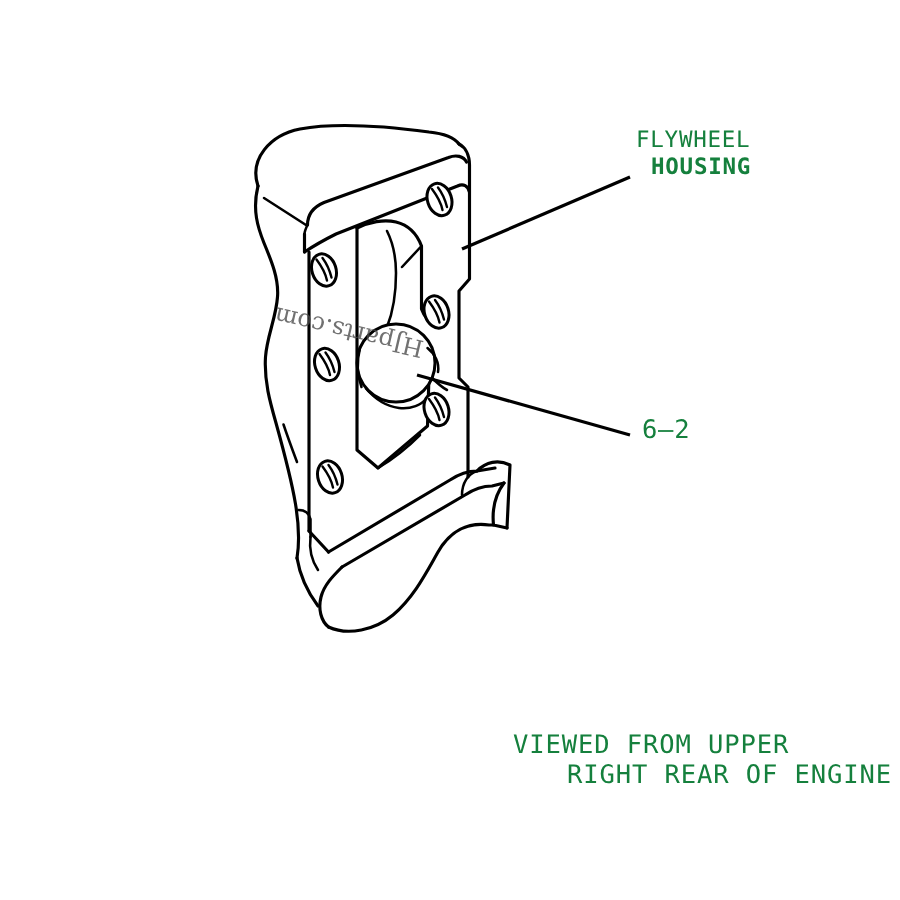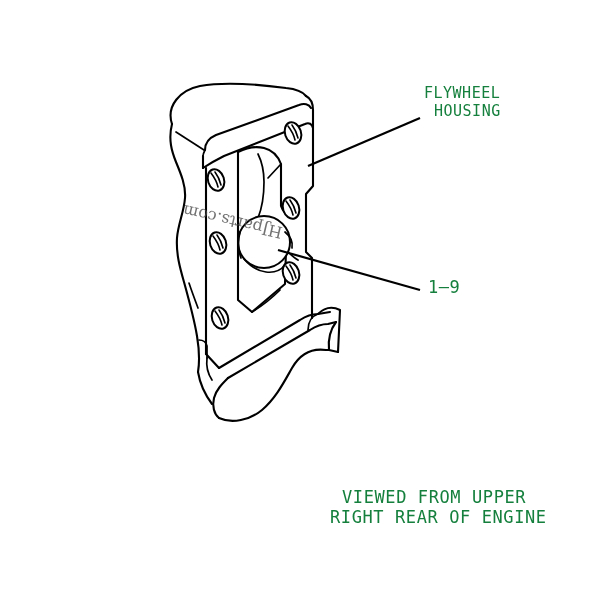--- a/index.html
+++ b/index.html
@@ -80,20 +80,21 @@
 
   #callout-flywheel {
     left: 424px;
     top: 84px;
     font-size: 15px;
     line-height: 18px;
   }
   #callout-flywheel .line2 {
     display: block;
     padding-left: 10px;
+    font-weight: bold;
   }
 
   #callout-item {
     left: 428px;
     top: 278px;
     font-size: 17px;
     line-height: 19px;
   }
 
   #view-note {
@@ -102,20 +103,21 @@
     font-size: 17px;
     line-height: 19.5px;
     letter-spacing: 0.6px;
   }
   #view-note .line1 {
     display: block;
     padding-left: 12px;
   }
   #view-note .line2 {
     display: block;
+    margin-left: 48px;
   }
 
   
   #watermark {
     position: absolute;
     left: 182px;
     top: 212px;
     font-family: "DejaVu Serif", serif;
     font-size: 16px;
     color: #4a4a4a;
@@ -342,17 +344,17 @@
       <line class="leader" x1="420" y1="118" x2="308" y2="166"></line>
       <line class="leader" x1="420" y1="290" x2="278" y2="250"></line>
     </g>
 
   </svg>
 
   <div id="watermark">HJparts.com</div>
 
   <div class="label" id="callout-flywheel"><span>FLYWHEEL</span><span class="line2">HOUSING</span></div>
 
-  <div class="label" id="callout-item">1–9</div>
+  <div class="label" id="callout-item">6–2</div>
 
   <div class="label" id="view-note"><span class="line1">VIEWED FROM UPPER</span><span class="line2">RIGHT REAR OF ENGINE</span></div>
 
 </div>
 
 </body></html>

